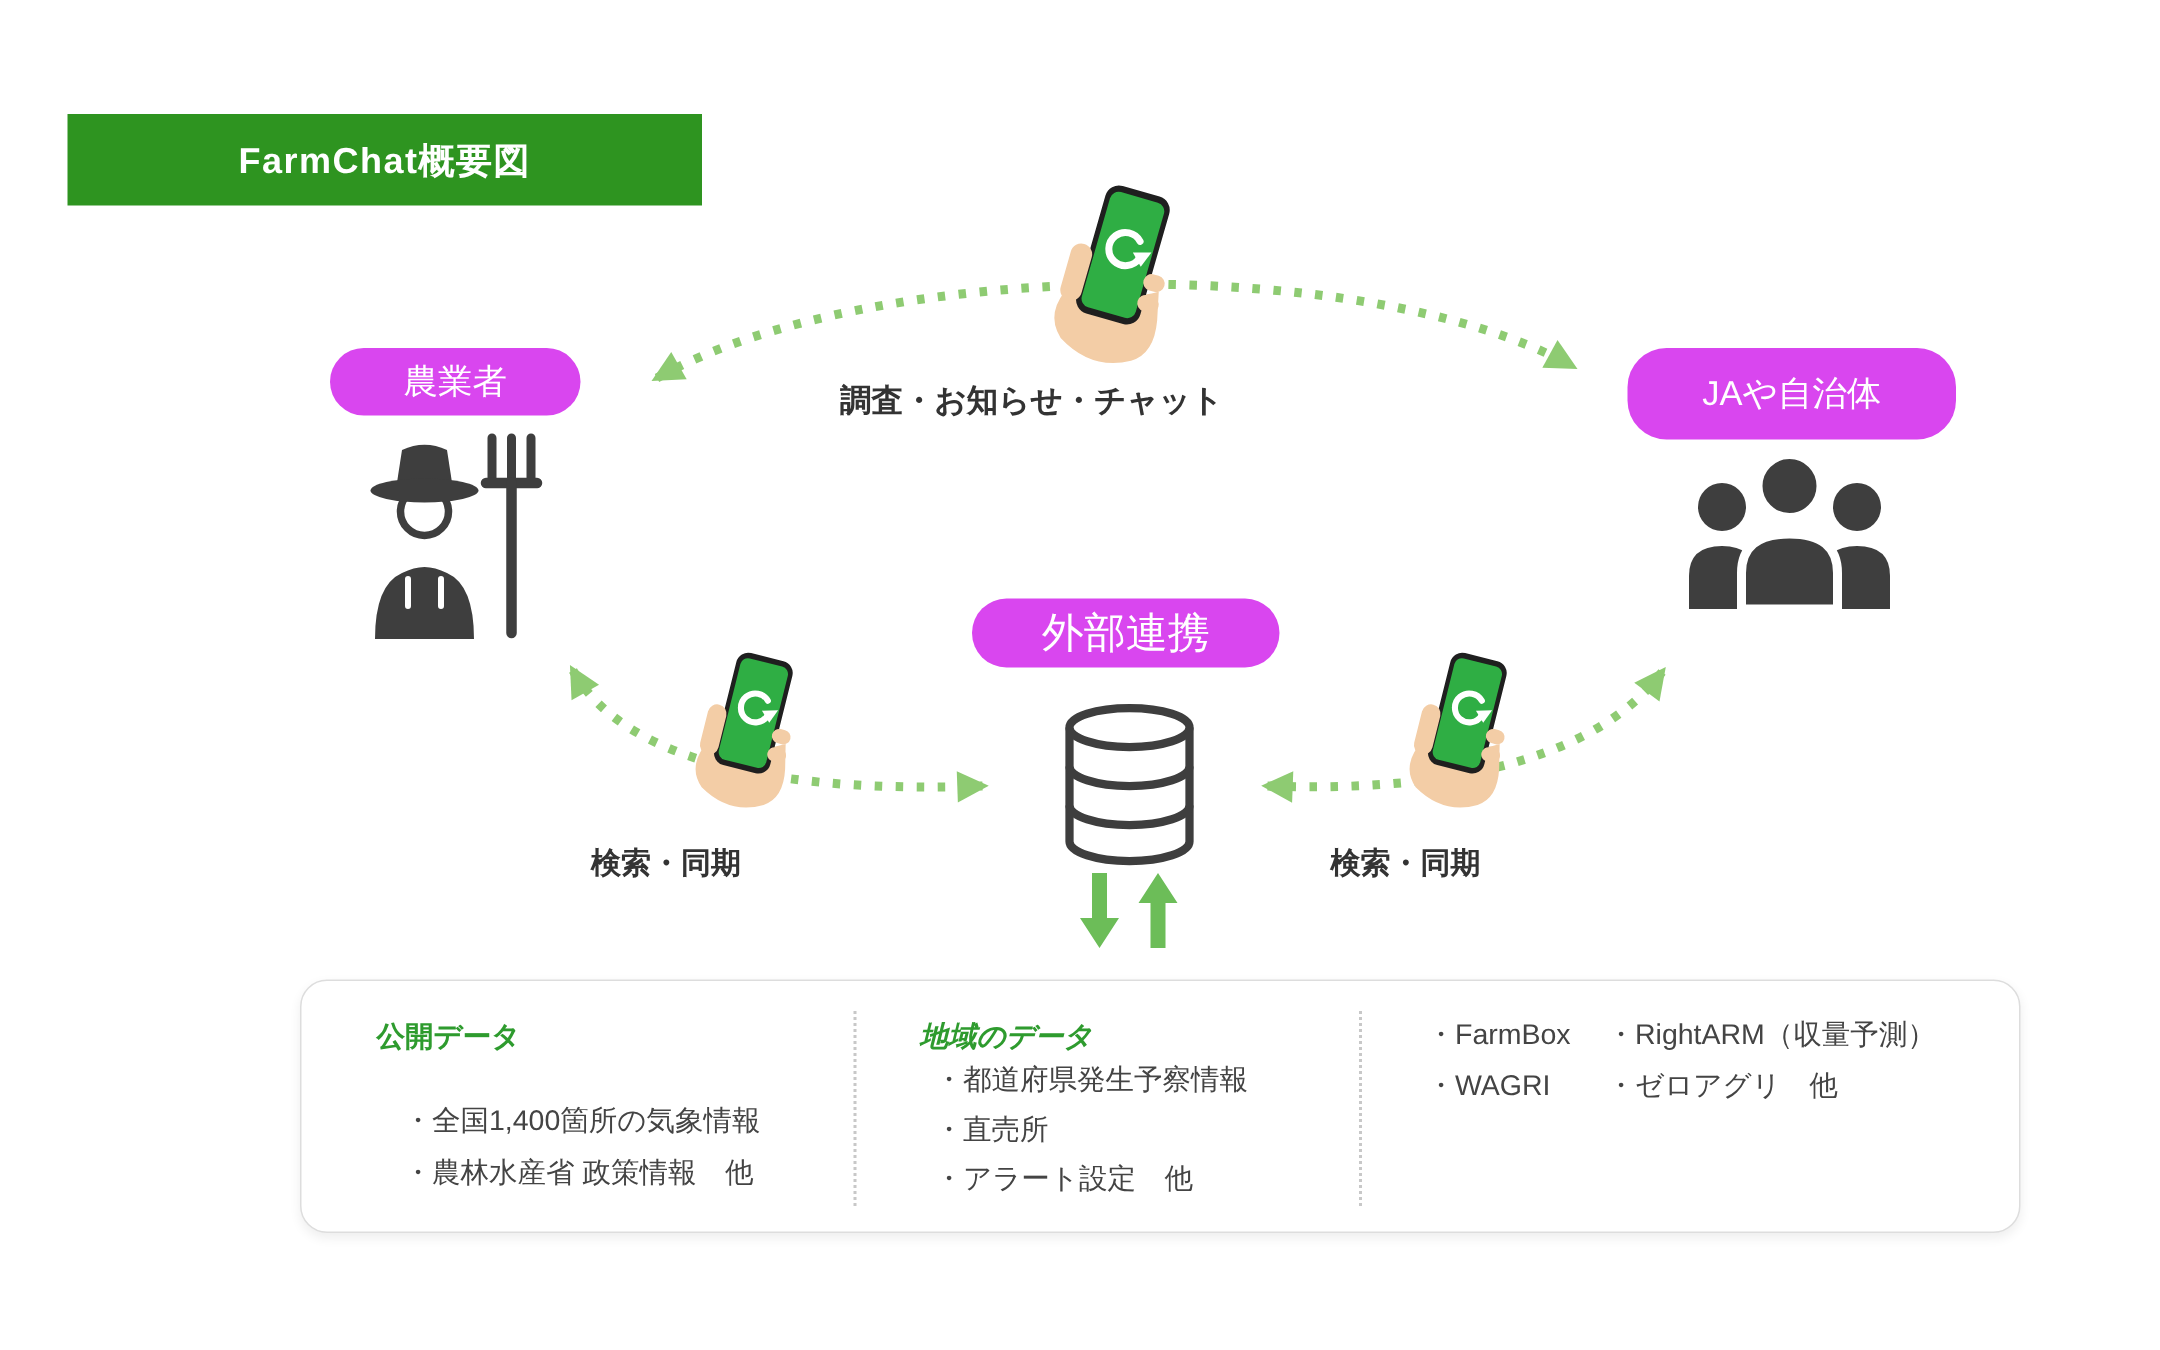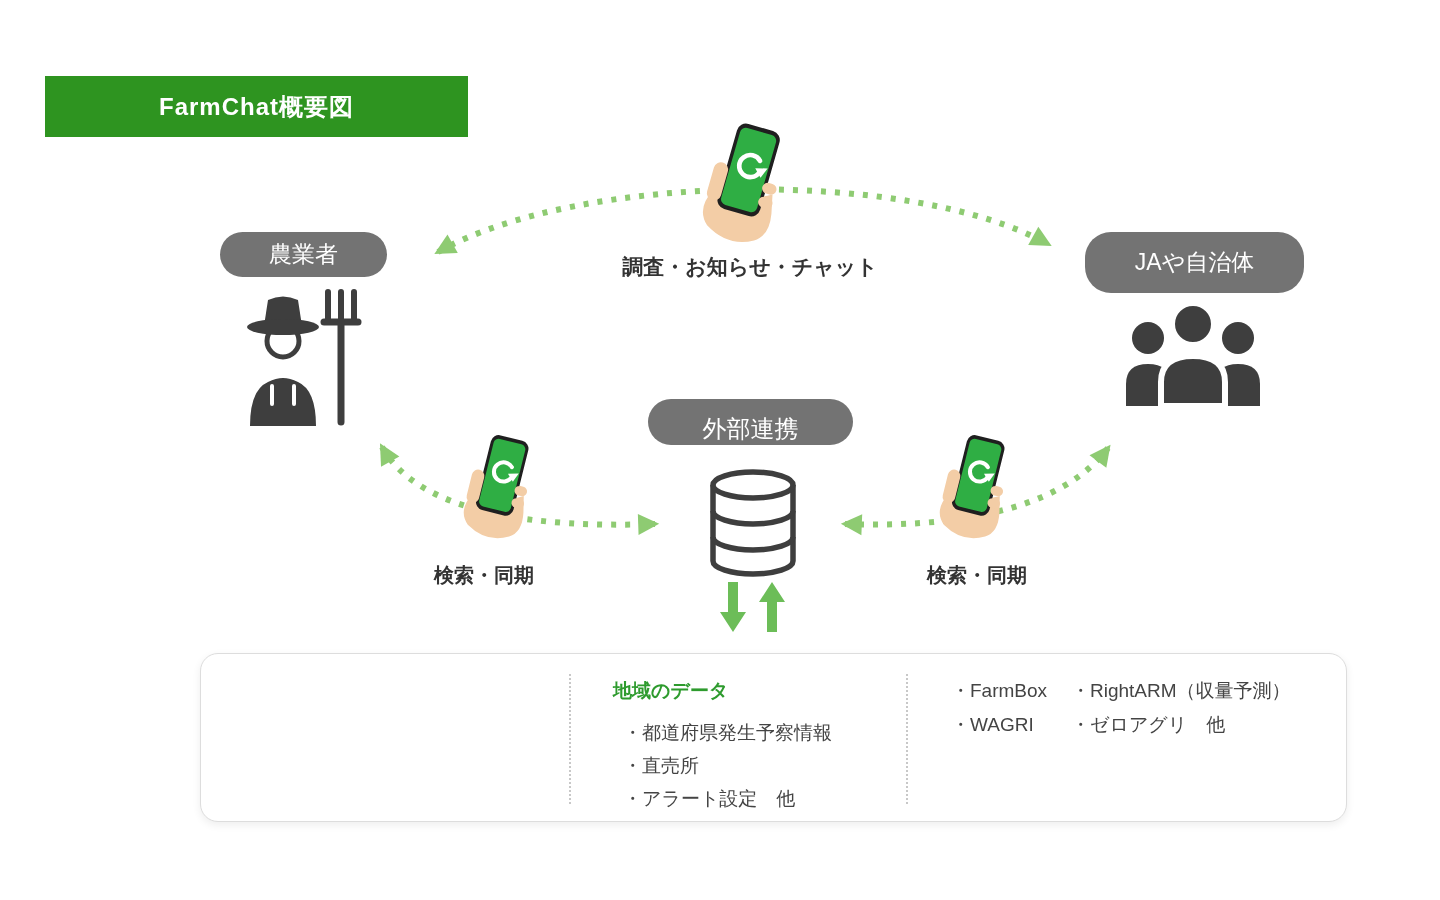--- a/index.html
+++ b/index.html
@@ -7,49 +7,49 @@
     position:relative;width:1440px;height:900px;background:#ffffff;overflow:hidden;
     font-family:"Liberation Sans","DejaVu Sans",sans-serif;color:#333;
   }
   .overlay{position:absolute;left:0;top:0;width:1440px;height:900px;}
   .title-banner{
     position:absolute;left:45px;top:76px;width:423px;height:61px;
     background:#2e9420;display:flex;align-items:center;justify-content:center;
   }
   .title-banner span{color:#fff;font-size:24px;font-weight:bold;letter-spacing:1px;}
   .pill{
-    position:absolute;background:#737373;color:#fff;border-radius:26px;
+    position:absolute;background:#d946ef;color:#fff;border-radius:26px;
     display:flex;align-items:center;justify-content:center;font-size:23px;
   }
   .pill-farmer{left:220px;top:232px;width:167px;height:45px;}
   .pill-ja{left:1085px;top:232px;width:219px;height:61px;}
-  .pill-external{left:648px;top:399px;width:205px;height:46px;font-size:24px;align-items:flex-end;}
+  .pill-external{left:648px;top:399px;width:205px;height:46px;font-size:28px;}
   .edge-label{
-    position:absolute;font-weight:bold;color:#333;text-align:center;white-space:nowrap;
+    position:absolute;font-weight:bold;color:#333;white-space:nowrap;
   }
   .label-top{left:560px;top:253px;width:380px;font-size:21px;}
   .label-sync-left{left:394px;top:562px;width:180px;font-size:20px;}
   .label-sync-right{left:887px;top:562px;width:180px;font-size:20px;}
   .panel{
     position:absolute;left:200px;top:653px;width:1145px;height:167px;
     background:#fff;border:1px solid #ddd;border-radius:18px;
     box-shadow:0 3px 8px rgba(0,0,0,0.07);
   }
   .panel .divider{
     position:absolute;top:20px;height:130px;border-left:2px dotted #c8c8c8;width:0;
   }
   .div-1{left:368px;} .div-2{left:705px;}
   .pcol{position:absolute;top:24px;}
   .pcol .phead{font-size:19px;font-weight:bold;color:#2e9b2e;}
   .pcol .pitem{font-size:19px;color:#444;white-space:nowrap;}
   .col-1{left:50px;width:310px;}
   .col-1 .phead{margin-bottom:26px;}
   .col-1 .pitem{margin-left:18px;line-height:35px;}
   .col-2{left:412px;width:285px;}
-  .col-2 .phead{margin-bottom:12px;}
+  .col-2 .phead{font-style:italic;}
   .col-2 .pitem{margin-left:10px;line-height:33px;}
   .col-3{left:738px;width:395px;}
   .col-3 .phead{margin-bottom:24px;}
   .c3grid{display:grid;grid-template-columns:120px 1fr;row-gap:9px;margin-left:12px;}
   .c3grid .pitem{line-height:25px;}
 </style>
 </head>
 <body>
 
 <div class="canvas">
@@ -137,20 +137,25 @@
   </div>
 
   <div class="edge-label label-top">調査・お知らせ・チャット</div>
   <div class="edge-label label-sync-left">検索・同期</div>
   <div class="edge-label label-sync-right">検索・同期</div>
 
   <div class="panel">
     <div class="divider div-1"></div>
     <div class="divider div-2"></div>
 
+    <div class="pcol col-1">
+      <div class="phead">公開データ</div>
+      <div class="pitem">・全国1,400箇所の気象情報</div>
+      <div class="pitem">・農林水産省 政策情報　他</div>
+    </div>
 
     <div class="pcol col-2">
       <div class="phead">地域のデータ</div>
       <div class="pitem">・都道府県発生予察情報</div>
       <div class="pitem">・直売所</div>
       <div class="pitem">・アラート設定　他</div>
     </div>
 
     <div class="pcol col-3">
       <div class="c3grid">

